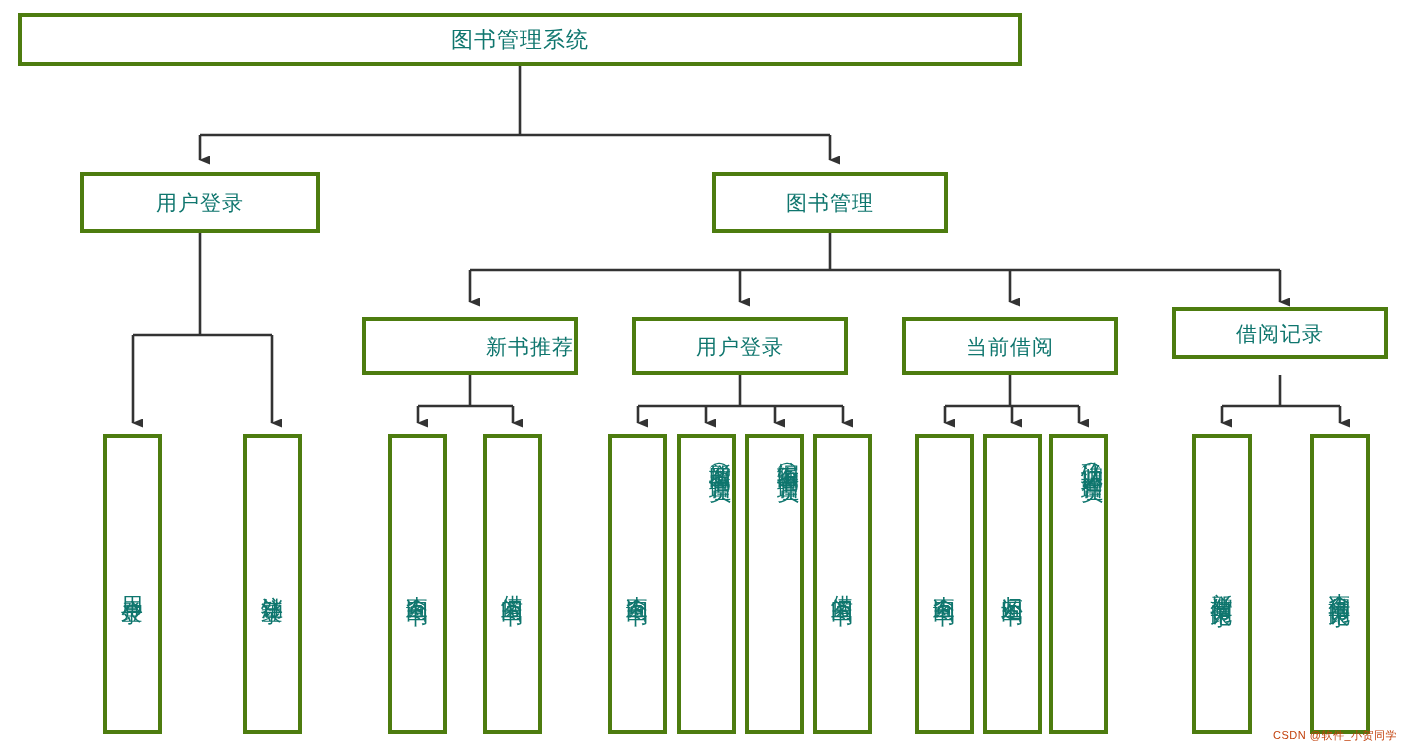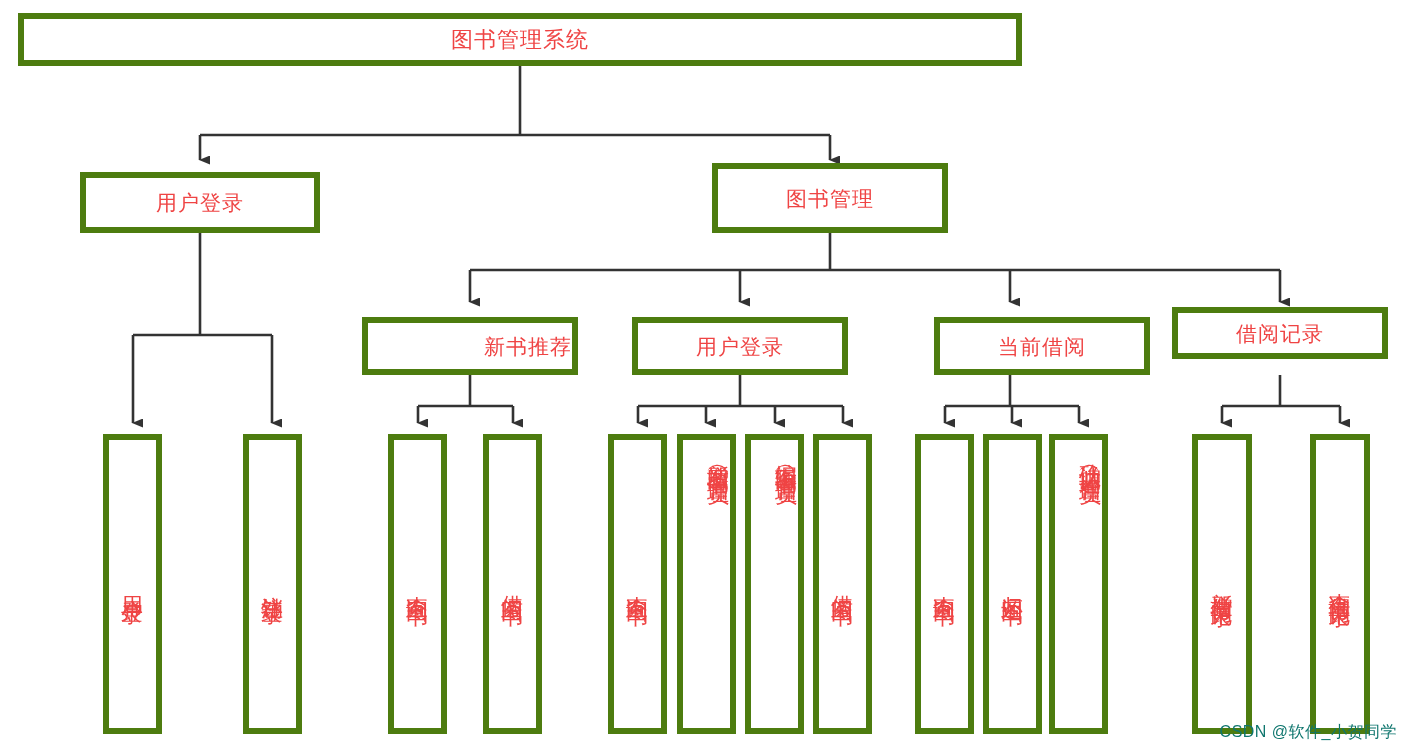--- a/index.html
+++ b/index.html
@@ -7,23 +7,23 @@
     width:1405px;height:747px;overflow:hidden;
     font-family:"Liberation Sans","DejaVu Sans",sans-serif;
     background:#ffffff;
   }
   #stage{position:relative;width:1405px;height:747px;background:#fff;}
   svg#wires{position:absolute;left:0;top:0;width:1405px;height:747px;}
 
   .node{
     position:absolute;box-sizing:border-box;
     background:#ffffff;
-    border:6px solid #4d7c0f;
+    border:4px solid #4d7c0f;
     display:flex;align-items:center;justify-content:center;
-    color:#ef4444;
+    color:#0f766e;
   }
   .node.horiz{
     font-size:21px;
     letter-spacing:1px;
     line-height:1;
   }
   .node.vert{
     writing-mode:vertical-rl;
     text-orientation:upright;
     font-size:22px;
@@ -34,22 +34,22 @@
     padding-top:6px;
     text-align:left;
   }
   .node.vert > span{display:block;}
   .node.vert.center{align-items:center;justify-content:center;padding-top:0;}
   .node.root{font-size:22px;}
 
   #watermark{
     position:absolute;
     right:8px;bottom:4px;
-    font-size:16px;
-    color:#0f766e;
+    font-size:11px;
+    color:#c2410c;
     letter-spacing:0.5px;
     white-space:nowrap;
     font-family:"Liberation Sans","DejaVu Sans",sans-serif;
     margin-left:20px;
   }
 </style>
 </head>
 <body>
 
 <div id="stage">
@@ -105,31 +105,31 @@
     </g>
   </svg>
 
   <div class="node horiz root" style="left:18px;top:13px;width:1004px;height:53px;">
     <span>图书管理系统</span>
   </div>
 
   <div class="node horiz" style="left:80px;top:172px;width:240px;height:61px;">
     <span>用户登录</span>
   </div>
-  <div class="node horiz" style="left:712px;top:163px;width:236px;height:70px;">
+  <div class="node horiz" style="left:712px;top:172px;width:236px;height:61px;">
     <span>图书管理</span>
   </div>
 
   <div class="node horiz" style="left:362px;top:317px;width:216px;height:58px;justify-content:flex-end;">
     <span>新书推荐</span>
   </div>
   <div class="node horiz" style="left:632px;top:317px;width:216px;height:58px;">
     <span>用户登录</span>
   </div>
-  <div class="node horiz" style="left:902px;top:317px;width:216px;height:58px;margin-left:32px;">
+  <div class="node horiz" style="left:902px;top:317px;width:216px;height:58px;">
     <span>当前借阅</span>
   </div>
   <div class="node horiz" style="left:1172px;top:307px;width:216px;height:52px;">
     <span>借阅记录</span>
   </div>
 
   <div class="node vert center" style="left:103px;top:434px;width:59px;height:300px;">
     <span>用户登录</span>
   </div>
   <div class="node vert center" style="left:243px;top:434px;width:59px;height:300px;">

